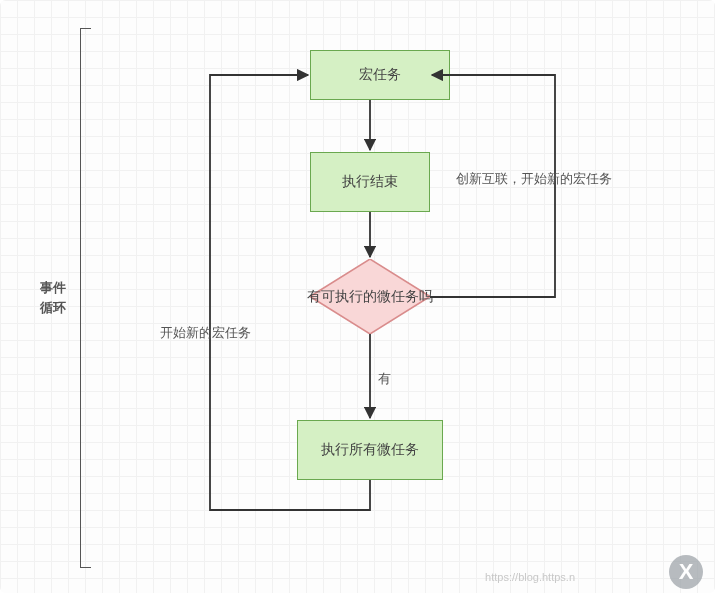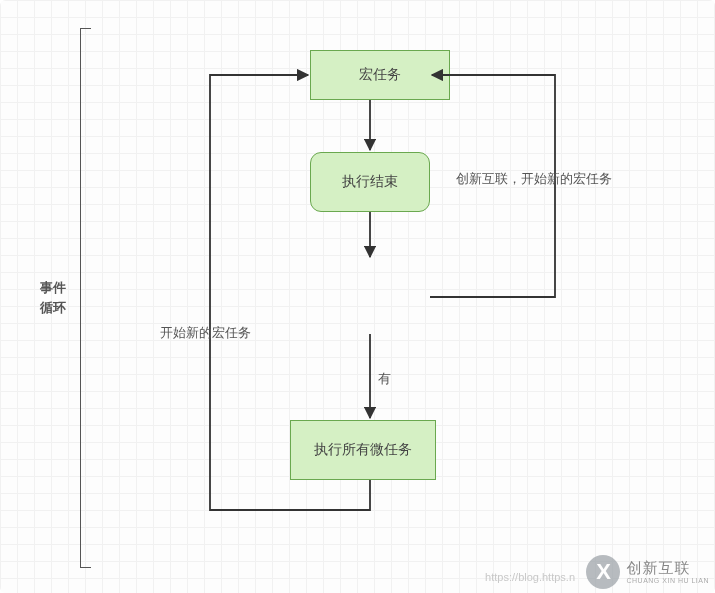--- a/index.html
+++ b/index.html
@@ -94,26 +94,32 @@
   <div class="bracket" style="left:80px; top:28px; height:540px;"></div>
   <div class="label" style="left:40px; top:278px; line-height:1.5;font-weight:bold;">
     <span>事件</span><br>
     <span>循环</span>
   </div>
 
   <div class="box" style="left:310px; top:50px; width:140px; height:50px;">
     <span>宏任务</span>
   </div>
 
-  <div class="box" style="left:310px; top:152px; width:120px; height:60px;border-radius:11px;">
+  <div class="box" style="left:310px; top:152px; width:120px; height:60px;">
     <span>执行结束</span>
   </div>
 
+  <div class="diamond-wrap" style="left:310px; top:259px; width:120px; height:75px;">
+    <svg width="120" height="75" style="position:absolute;left:0;top:0;">
+      <polygon points="60,0 120,37.5 60,75 0,37.5" fill="#f9d7d7" stroke="#d98c8c" stroke-width="1.5"></polygon>
+    </svg>
+    <div class="diamond-label">有可执行的微任务吗</div>
+  </div>
 
-  <div class="box" style="left:290px; top:420px; width:146px; height:60px;">
+  <div class="box" style="left:297px; top:420px; width:146px; height:60px;">
     <span>执行所有微任务</span>
   </div>
 
   <svg width="715" height="593">
     <defs>
       <marker id="arrow" viewBox="0 0 10 10" refX="9" refY="5" markerWidth="7" markerHeight="7" orient="auto-start-reverse">
         <path d="M 0 0 L 10 5 L 0 10 z" fill="#333"></path>
       </marker>
     </defs>
 
@@ -130,19 +136,15 @@
 
   <div class="label" style="left:378px; top:370px;">有</div>
   <div class="label" style="left:456px; top:170px;">创新互联，开始新的宏任务</div>
   <div class="label" style="left:160px; top:324px;">开始新的宏任务</div>
 
   <div class="wm-url">https://blog.https.n</div>
   <div class="watermark">
     <div class="wm-logo">
         <span class="wm-x">X</span>
       </div>
-    <div class="wm-text">
-      <span class="wm-cn">创新互联</span>
-      <span class="wm-en">CHUANG XIN HU LIAN</span>
-    </div>
   </div>
 
 </div>
 
 </body></html>

